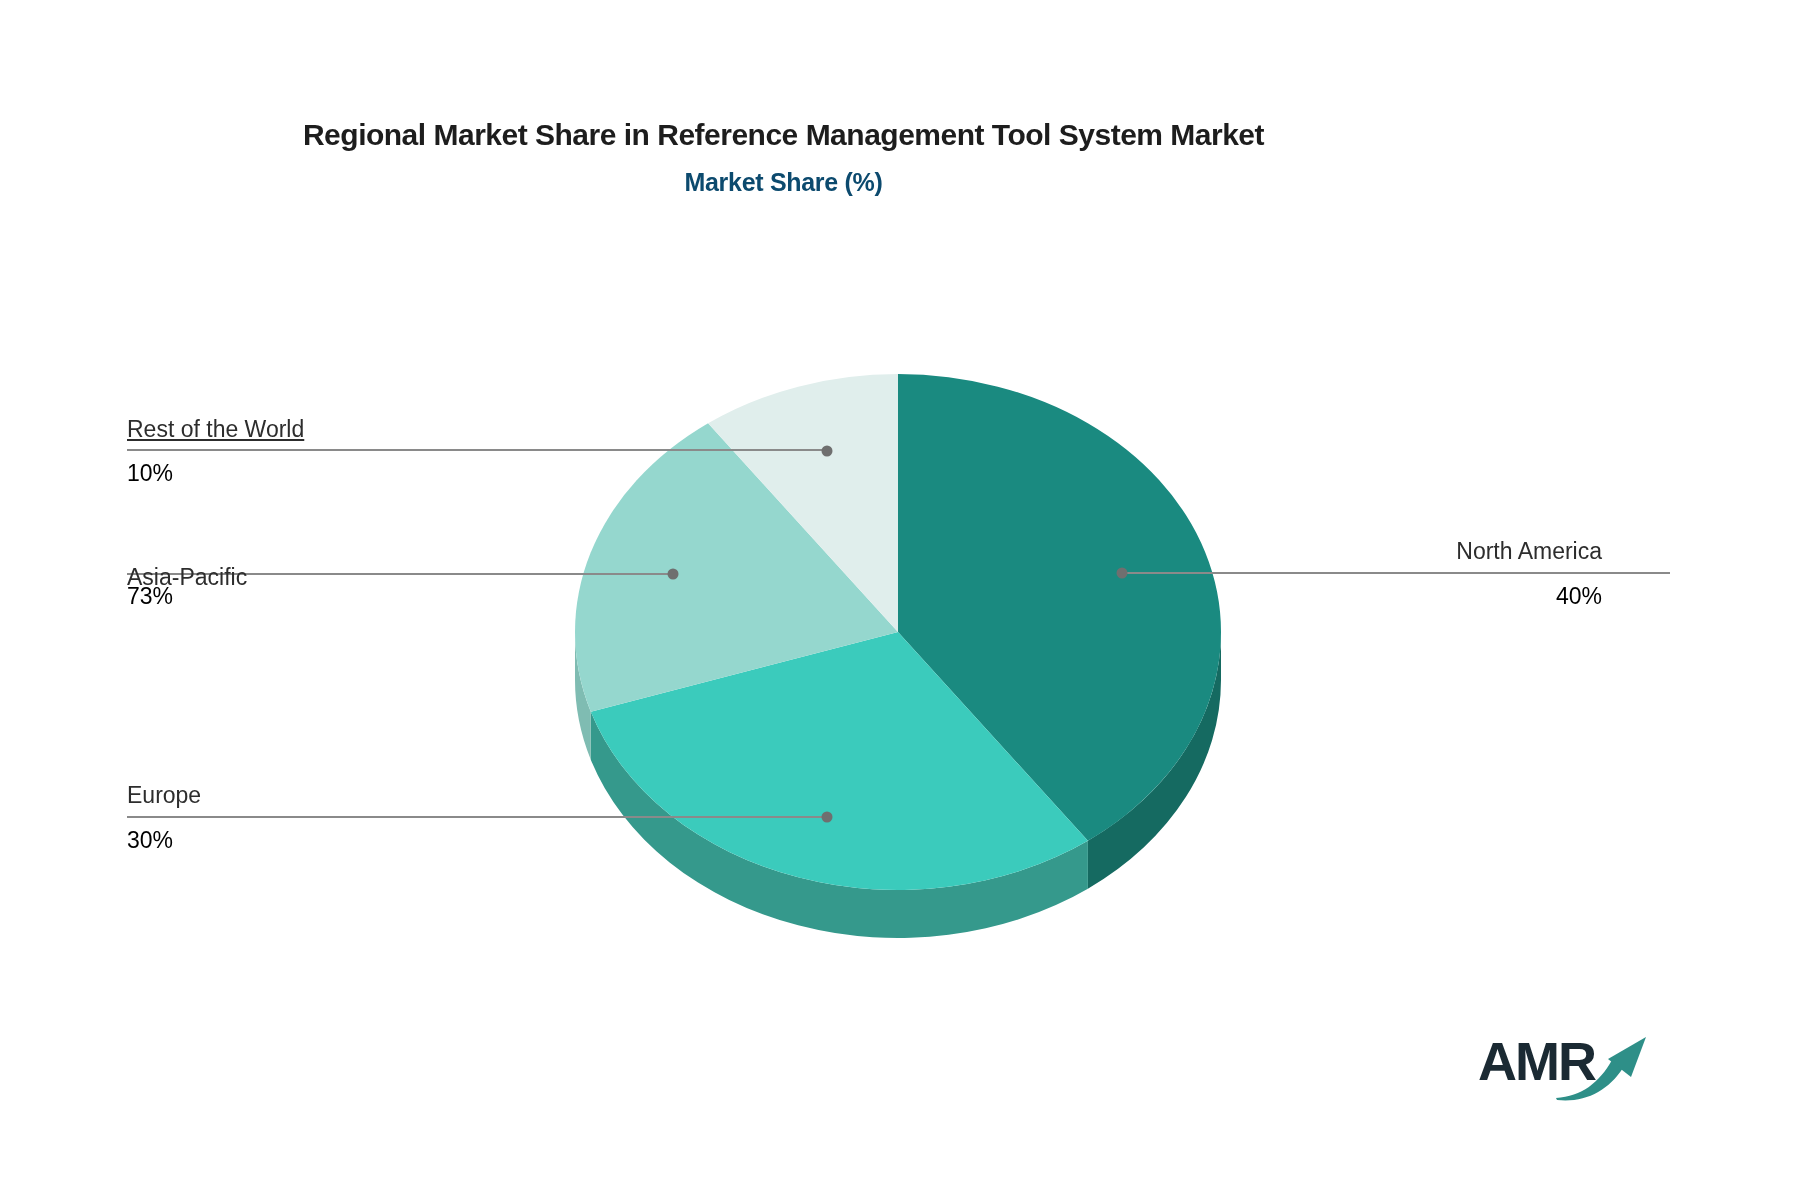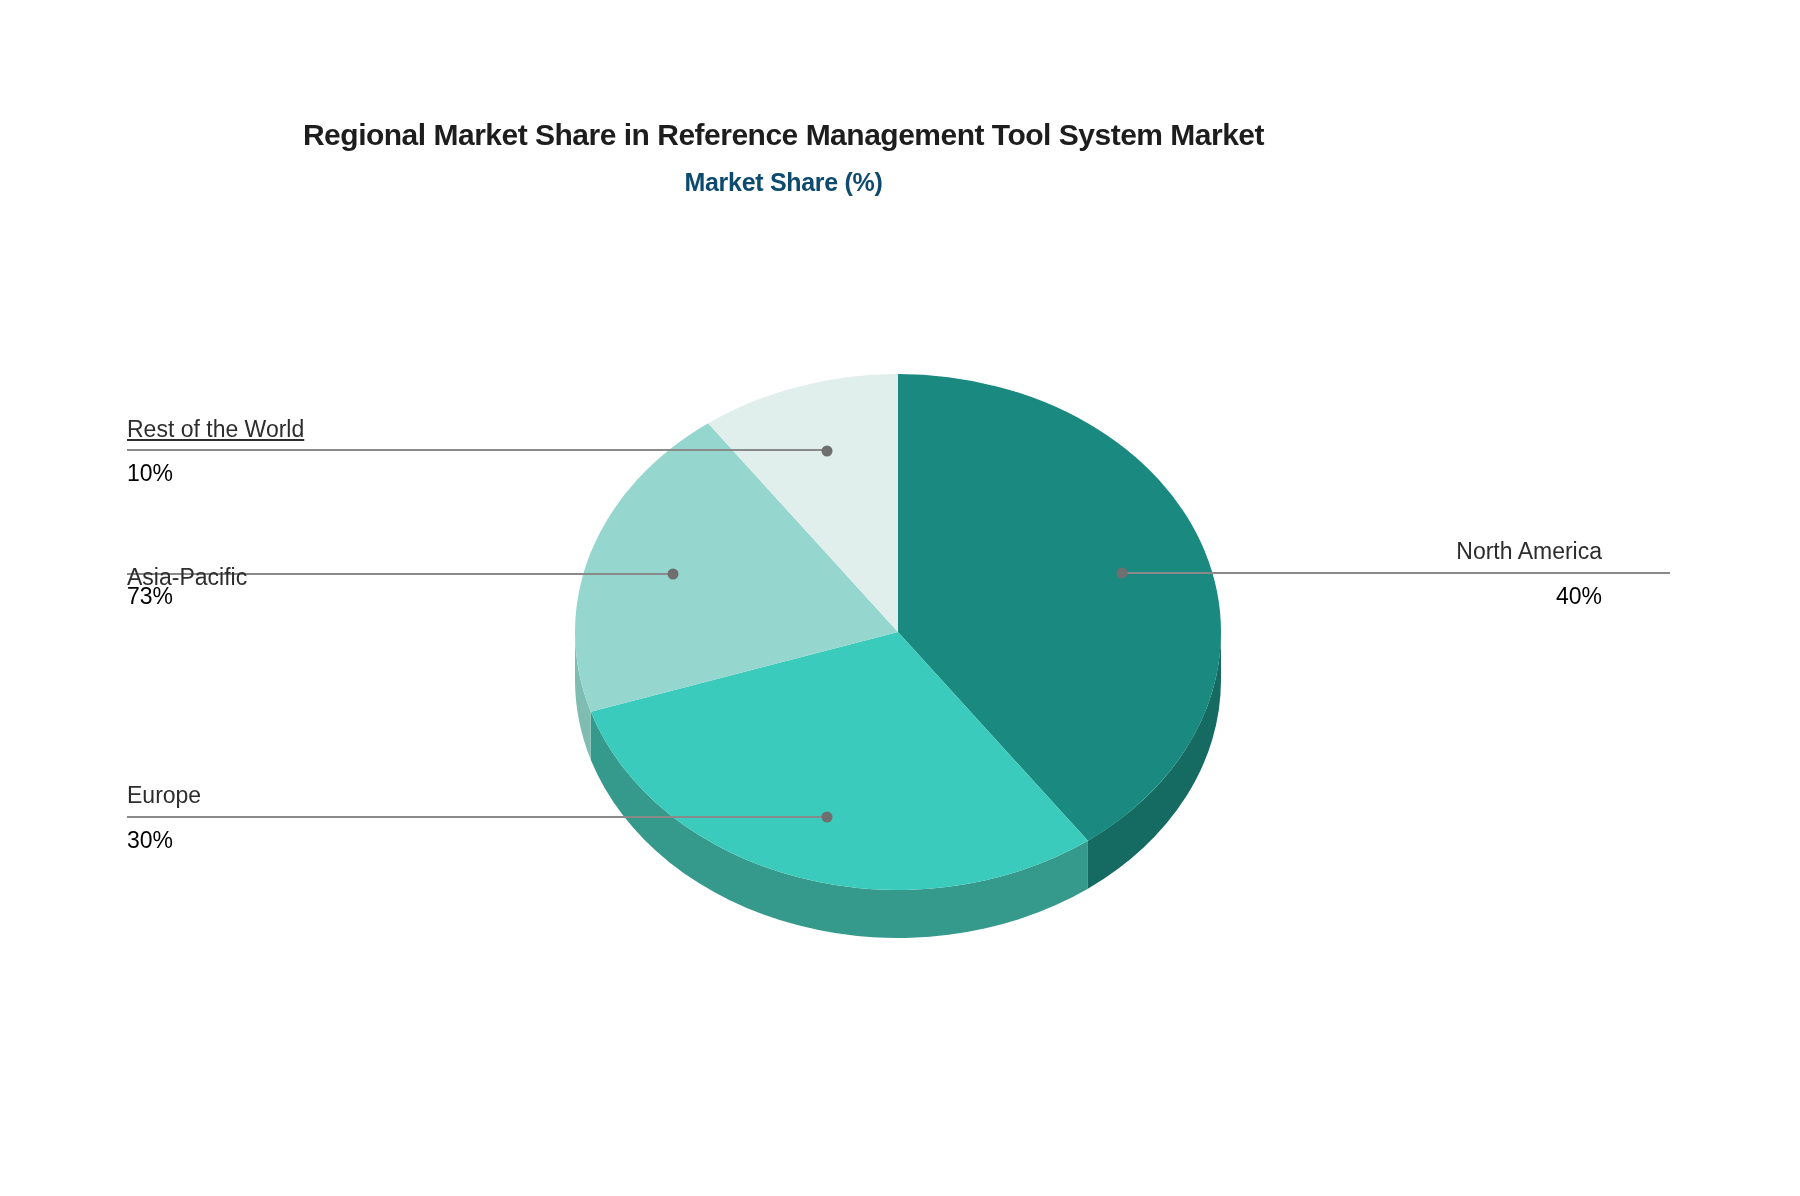--- a/index.html
+++ b/index.html
@@ -69,14 +69,21 @@
 
   <div class="callout-label" style="left:127px;top:538px;margin-top:26px;">Asia-Pacific</div>
   <div class="callout-value" style="left:127px;top:583px;">73%</div>
 
   <div class="callout-label" style="left:127px;top:782px;">Europe</div>
   <div class="callout-value" style="left:127px;top:827px;">30%</div>
 
   <div class="callout-label align-right" style="right:130px;top:538px;">North America</div>
   <div class="callout-value align-right" style="right:130px;top:583px;">40%</div>
 
+  <div class="logo">
+    <span class="logo-text">AMR</span>
+    <svg class="logo-arrow" width="96" height="70" viewBox="0 0 96 70">
+      <path d="M2,64 C28,62 45,49 58,26 L69,34 C54,57 31,69 3,66 Z" fill="#2e8f88"></path>
+      <path d="M54,25 L92,3 L77,43 Z" fill="#2e8f88"></path>
+    </svg>
+  </div>
 
 </div>
 
 </body></html>

